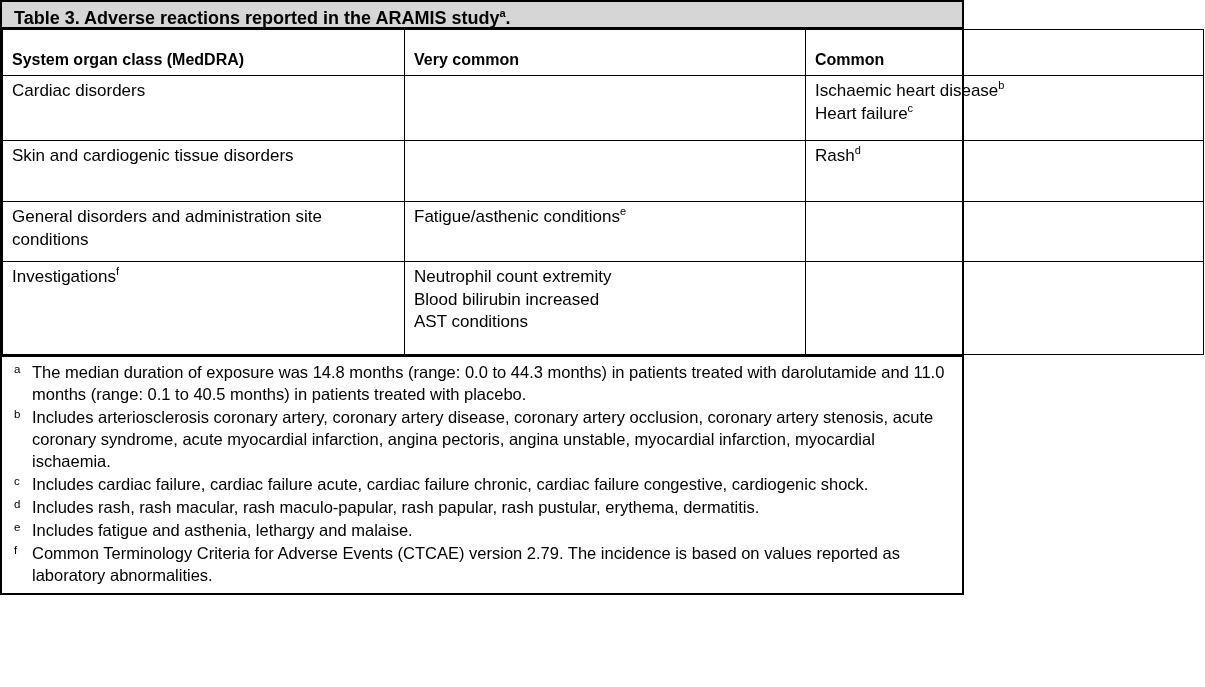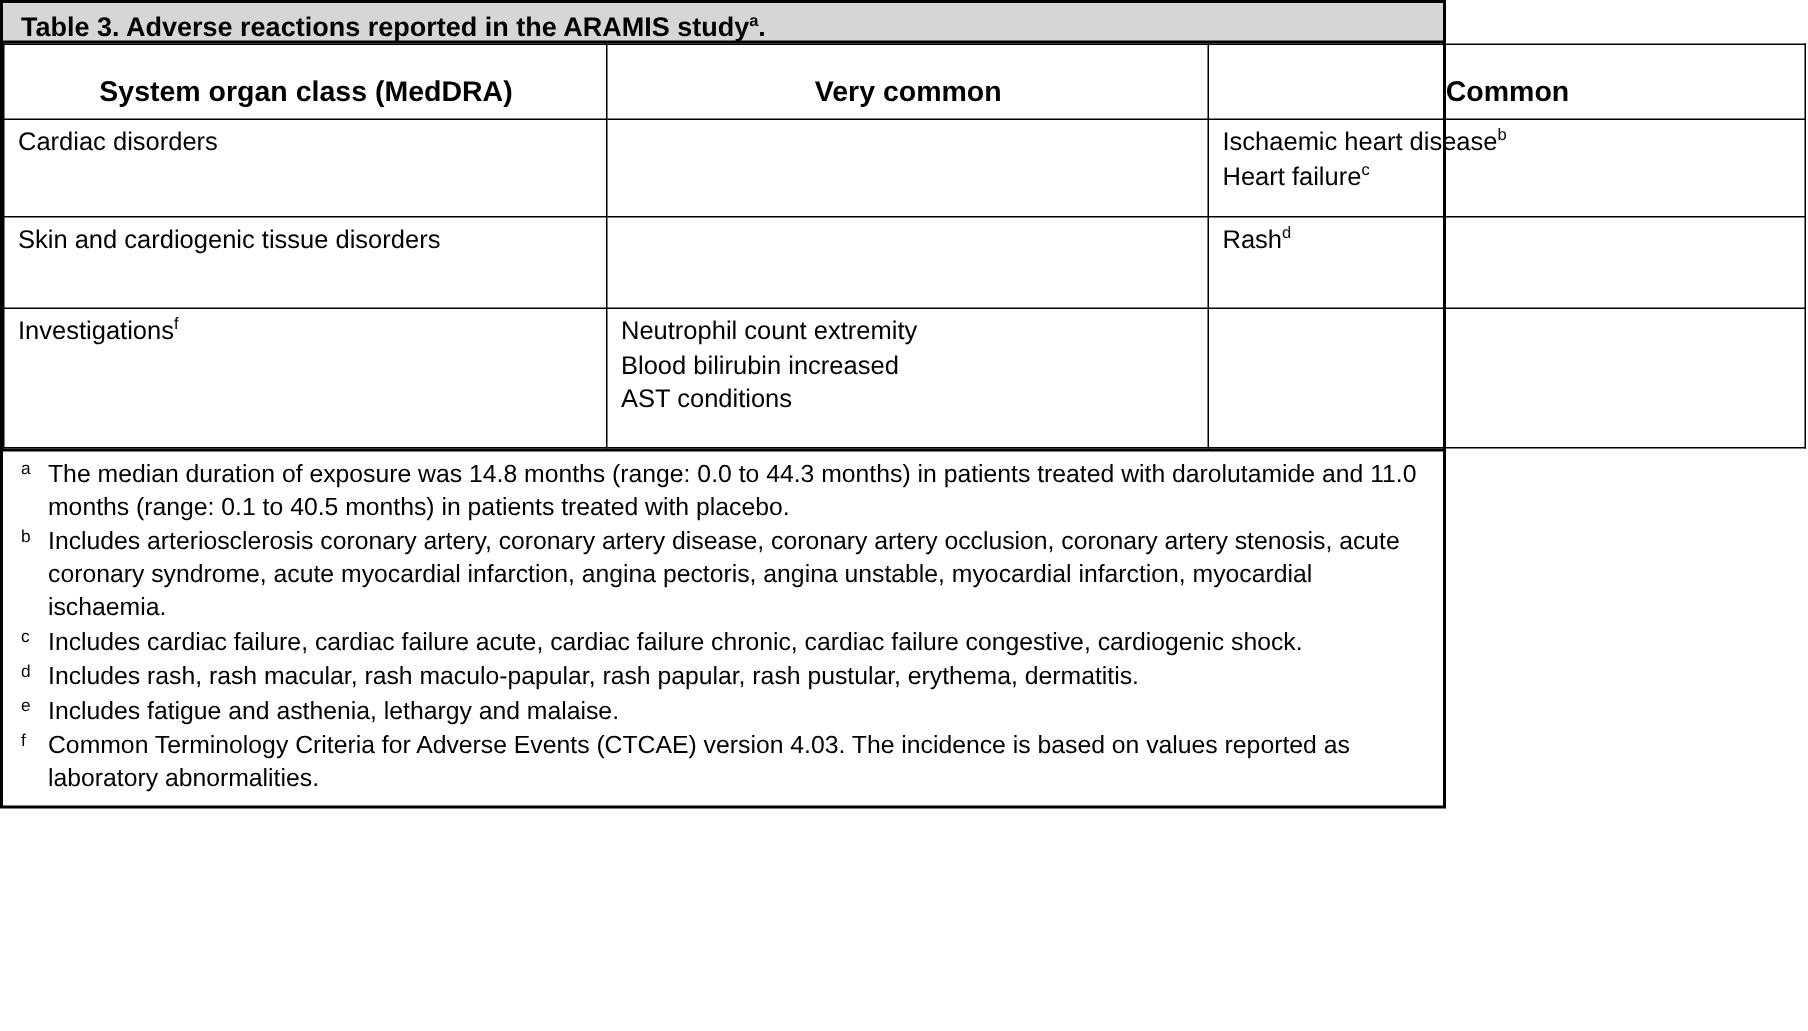--- a/index.html
+++ b/index.html
@@ -49,23 +49,23 @@
   table.ae col.c3 { width: 398px; }
 
   table.ae th,
   table.ae td {
     border: 1px solid #000000;
     vertical-align: top;
     padding: 4px 8px 6px 9px;
     line-height: 1.32;
   }
   table.ae th {
-    text-align: center;
+    text-align: left;
     font-weight: bold;
-    font-size: 19px;
+    font-size: 16px;
     padding-top: 19px;
     padding-bottom: 5px;
   }
   table.ae td sup { font-size: 11px; vertical-align: super; line-height: 0; }
 
   .row-cardiac td      { height: 54px; }
   .row-skin td         { height: 50px; }
   .row-musculo td      { height: 81px; }
   .row-general td      { height: 49px; }
   .row-invest td       { height: 82px; }
@@ -138,20 +138,29 @@
         <td>
           <span>Skin and cardiogenic tissue disorders</span>
         </td>
         <td></td>
         <td>
           <span class="cell-line"><span>Rash</span><sup>d</sup></span>
         </td>
       </tr>
 
 
+      <tr class="row-general">
+        <td>
+          <span>General disorders and administration site conditions</span>
+        </td>
+        <td>
+          <span class="cell-line"><span>Fatigue/asthenic conditions</span><sup>e</sup></span>
+        </td>
+        <td></td>
+      </tr>
 
       <tr class="row-invest">
         <td>
           <span>Investigations</span><sup>f</sup>
         </td>
         <td>
           <span class="cell-line">Neutrophil count extremity</span>
           <span class="cell-line">Blood bilirubin increased</span>
           <span class="cell-line">AST conditions</span>
         </td>
@@ -183,18 +192,18 @@
       <span class="fn-text">Includes rash, rash macular, rash maculo-papular, rash papular, rash pustular, erythema, dermatitis.</span>
     </div>
 
     <div class="fn">
       <span class="fn-marker">e</span>
       <span class="fn-text">Includes fatigue and asthenia, lethargy and malaise.</span>
     </div>
 
     <div class="fn">
       <span class="fn-marker">f</span>
-      <span class="fn-text">Common Terminology Criteria for Adverse Events (CTCAE) version 4.03. The incidence is based on values reported as laboratory abnormalities.</span>
+      <span class="fn-text">Common Terminology Criteria for Adverse Events (CTCAE) version 2.79. The incidence is based on values reported as laboratory abnormalities.</span>
     </div>
 
   </div>
 
 </div>
 
 </body></html>

